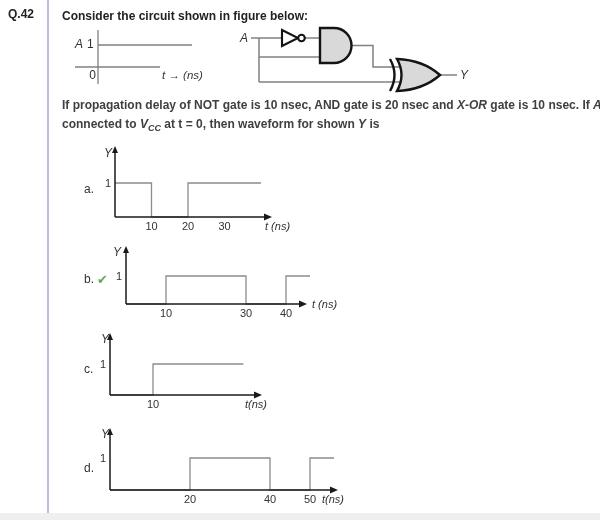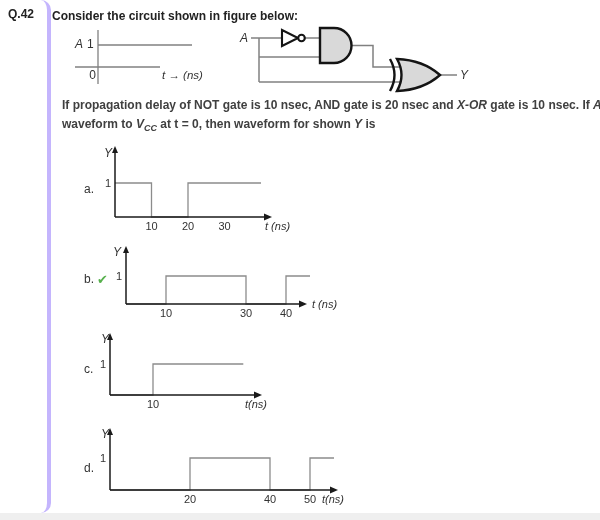--- a/index.html
+++ b/index.html
@@ -1,20 +1,20 @@
 <!DOCTYPE html>
 <html><head>
 <meta charset="utf-8">
 <style>
   html,body{margin:0;padding:0;background:#fff;}
   .page{position:relative;width:600px;height:520px;background:#fff;overflow:hidden;
         font-family:"Liberation Sans",sans-serif;color:#222;}
-  .qcol{position:absolute;left:0;top:0;width:47px;height:513px;border-right:4px solid #c4b5fd;border-radius:10px;}
+  .qcol{position:absolute;left:0;top:0;width:47px;height:513px;border-right:2px solid #c4b5fd;}
   .qnum{position:absolute;left:8px;top:7px;font-size:12px;font-weight:bold;color:#222;}
-  .intro{position:absolute;left:52px;top:9px;font-size:12px;font-weight:bold;color:#222;white-space:nowrap;}
+  .intro{position:absolute;left:62px;top:9px;font-size:12px;font-weight:bold;color:#222;white-space:nowrap;}
   .statement{position:absolute;left:62px;top:96px;font-size:12px;font-weight:bold;color:#404040;
              line-height:19px;width:510px;}
   .statement .line{white-space:nowrap;}
   .r-i{font-style:italic;}
   .r-sub{font-style:italic;font-size:9px;vertical-align:-3px;}
   .figure{position:absolute;}
   .opt-label{position:absolute;font-size:12px;color:#333;}
   .check{color:#56b04c;font-size:13px;margin-left:3px;vertical-align:-1px;}
   .strip{position:absolute;left:0;top:513px;width:600px;height:7px;background:#efefef;}
   svg text{font-family:"Liberation Sans",sans-serif;}
@@ -58,21 +58,21 @@
     <g>
       <path d="M160,41 Q169,57 160,73" fill="none" stroke="#141414" stroke-width="2.4"></path>
       <path d="M167,41 Q176,57 167,73 Q193,72 210,57 Q193,42 167,41 Z" fill="#d9d9d9" stroke="#141414" stroke-width="2.4"></path>
     </g>
     <text x="10" y="24" font-size="12" font-style="italic" fill="#333">A</text>
     <text x="230" y="61" font-size="12" font-style="italic" fill="#333">Y</text>
   </svg>
 
   <div class="statement" id="statement">
       <div class="line"><span>If propagation delay of NOT gate is 10 nsec, AND gate is 20 nsec and </span><span class="r-i">X</span><span class="r-i">-OR</span><span> gate is 10 nsec. If </span><span class="r-i">A</span></div>
-      <div class="line"><span>waveform to </span><span class="r-i">V</span><span class="r-sub">CC</span><span> at t = 0, then waveform for shown </span><span class="r-i">Y</span><span> is</span></div>
+      <div class="line"><span>connected to </span><span class="r-i">V</span><span class="r-sub">CC</span><span> at t = 0, then waveform for shown </span><span class="r-i">Y</span><span> is</span></div>
     </div>
 
   <div class="opt-label" style="left:84px;top:182px">
     <span>a.</span>
   </div>
   <div class="opt-label" style="left:84px;top:272px">
     <span>b.</span><span class="check">✔</span>
   </div>
   <div class="opt-label" style="left:84px;top:362px">
     <span>c.</span>

